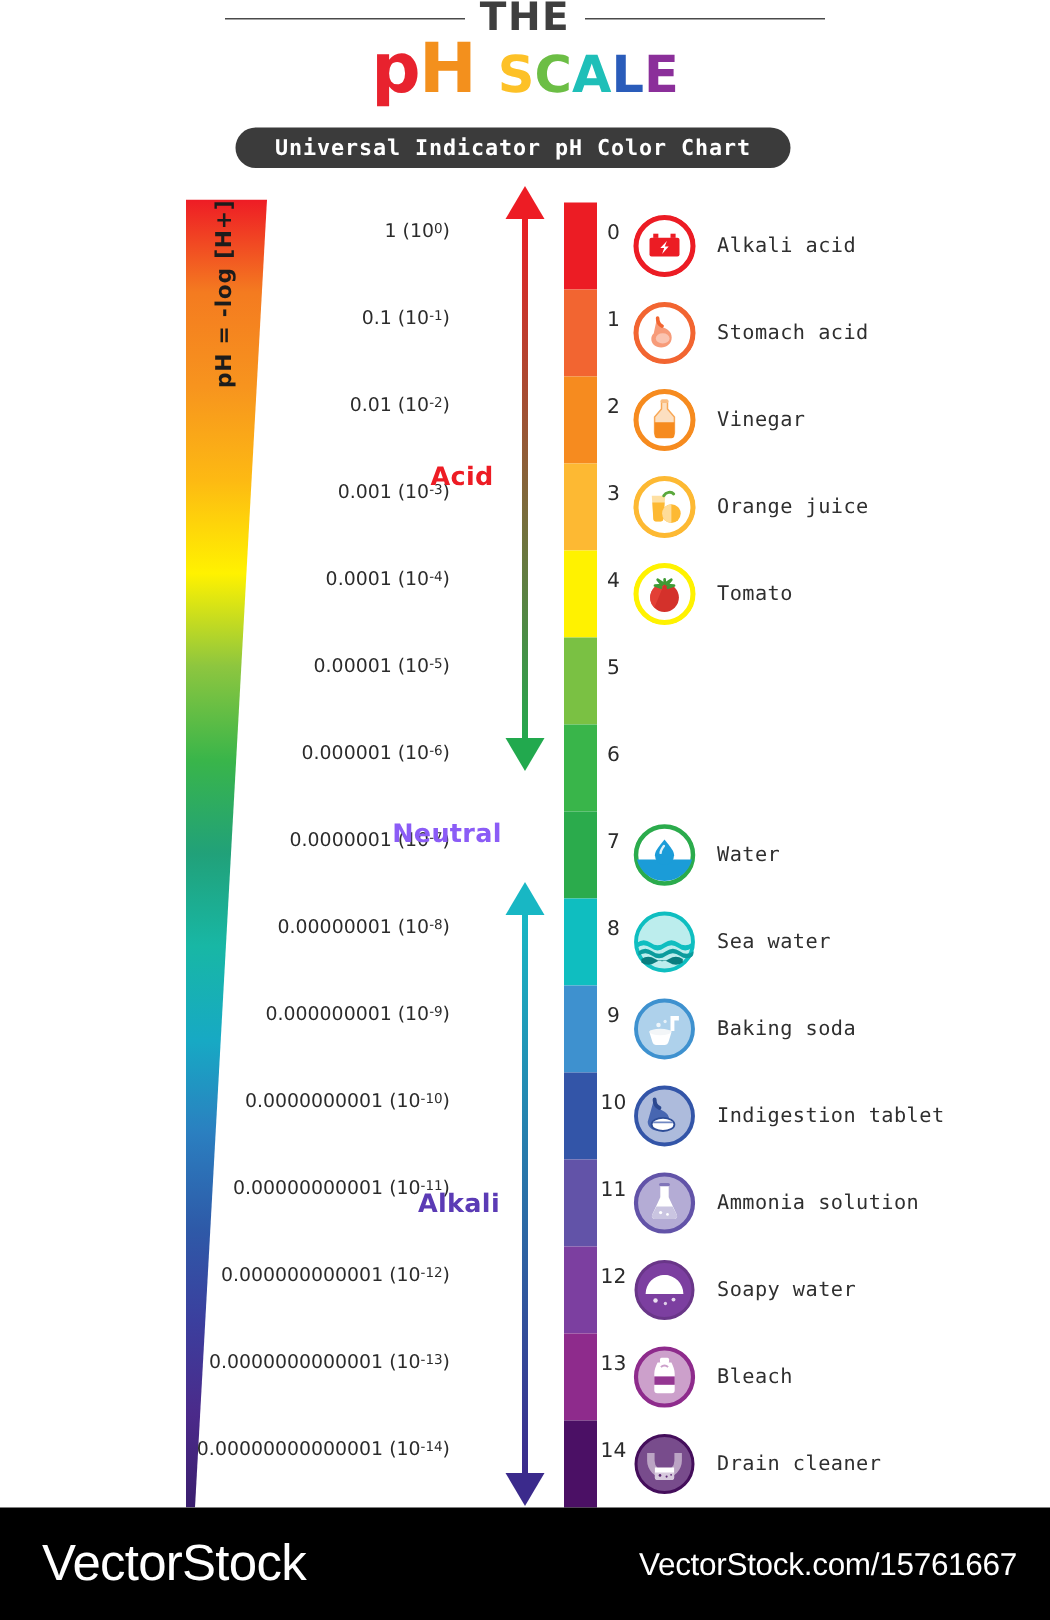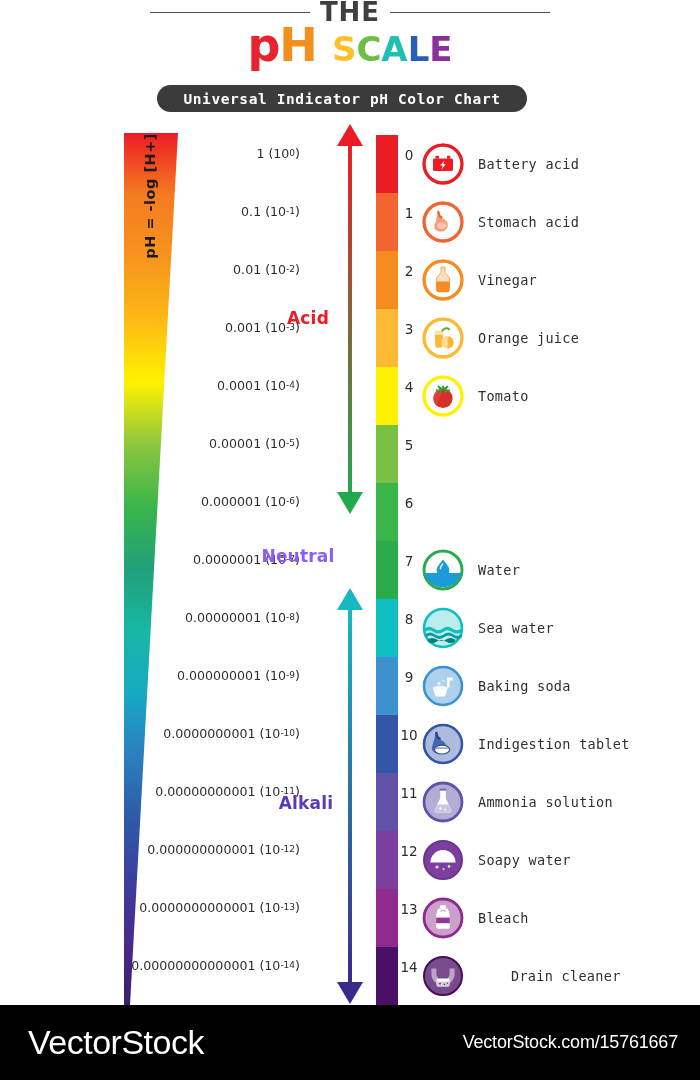--- a/index.html
+++ b/index.html
@@ -108,21 +108,21 @@
     position: absolute; left: 0; bottom: 0; width: 700px; height: 75px;
     background: #000000;
   }
   .footer-brand {
     position: absolute; left: 28px; top: 18px;
     color: #ffffff; font-size: 34px; font-weight: normal;
     font-family: "Liberation Sans", sans-serif; letter-spacing: -0.5px; text-align: right;
   }
   .footer-url {
     position: absolute; right: 22px; top: 27px;
-    color: #ffffff; font-size: 18px;
+    color: #ffffff; font-size: 21px;
     font-family: "Liberation Sans", sans-serif; letter-spacing: -0.2px;
   }
 </style>
 </head>
 <body>
 
 <div id="page">
 
   <div class="hdr-the-row">
     <div class="rule"></div>
@@ -252,21 +252,21 @@
       <div class="irow" style="top: 0px;">
         <div class="icon-circ">
           <svg width="42" height="42" viewBox="0 0 42 42" xmlns="http://www.w3.org/2000/svg">
             <circle cx="21" cy="21" r="19" fill="#fff" stroke="#ec1c24" stroke-width="3.4"></circle>
             <rect x="11" y="15.5" width="20" height="12.5" rx="1.4" fill="#ec1c24"></rect>
             <rect x="13.5" y="12.8" width="3.4" height="2.8" fill="#ec1c24"></rect>
             <rect x="25" y="12.8" width="3.4" height="2.8" fill="#ec1c24"></rect>
             <polygon points="22.6,17.6 18.2,22.4 20.8,22.4 19.4,26.4 23.8,21.3 21.2,21.3" fill="#fff"></polygon>
           </svg>
         </div>
-        <div class="irow-label">Battery acid</div>
+        <div class="irow-label">Alkali acid</div>
       </div>
       <div class="irow" style="top: 58px;">
         <div class="icon-circ">
           <svg width="42" height="42" viewBox="0 0 42 42" xmlns="http://www.w3.org/2000/svg">
             <circle cx="21" cy="21" r="19" fill="#fff" stroke="#f26531" stroke-width="3.4"></circle>
             <path d="M16 11 c0 4 1.4 5.2 3.4 6 3.4 1.3 6.4 3 6.4 7 0 4.2-3.4 6.6-7 6.6 -4 0-6.6-2.6-6.6-5.6 0-1.6 .6-2.8 1.6-3.6" fill="rgb(247,155,121)"></path>
             <path d="M16.4 11 c0 3.6 1.2 4.6 3 5.4" fill="none" stroke="#f26531" stroke-width="2.4" stroke-linecap="round"></path>
             <ellipse cx="19.8" cy="24.6" rx="4.6" ry="3.4" fill="rgb(250,196,177)"></ellipse>
           </svg>
         </div>
@@ -389,21 +389,21 @@
           <svg width="42" height="42" viewBox="0 0 42 42" xmlns="http://www.w3.org/2000/svg">
             <circle cx="21" cy="21" r="19" fill="rgb(204,160,203)" stroke="#8e2b8c" stroke-width="2.8"></circle>
             <path d="M16.4 11.4 h9.2 c1.2 2.6 2.2 4.6 2.2 7.4 v11 a2 2 0 0 1-2 2 H16.2 a2 2 0 0 1-2-2 v-11 c0-2.8 1-4.8 2.2-7.4 z" fill="#ffffff"></path>
             <rect x="14.2" y="20.6" width="13.6" height="5.6" fill="rgb(148,54,146)"></rect>
             <rect x="18" y="8.2" width="6" height="3.6" rx="1" fill="#ffffff"></rect>
             <path d="M18.6 14.4 c1.4-1.2 3.4-1.2 4.8 0" fill="none" stroke="rgb(204,160,203)" stroke-width="1.3"></path>
           </svg>
         </div>
         <div class="irow-label">Bleach</div>
       </div>
-      <div class="irow" style="top: 812px; gap: 33px;">
+      <div class="irow" style="top: 812px;">
         <div class="icon-circ">
           <svg width="42" height="42" viewBox="0 0 42 42" xmlns="http://www.w3.org/2000/svg">
             <circle cx="21" cy="21" r="19" fill="rgb(120,76,140)" stroke="rgb(68,14,91)" stroke-width="2"></circle>
             <path d="M9.4 13.6 h5 v5.2 a6.6 6.6 0 0 0 13.2 0 v-5.2 h5 v5.2 a11.6 11.6 0 0 1-23.2 0 z" fill="rgb(187,164,196)"></path>
             <path d="M14.6 23.4 h12.8 v6.6 a1.6 1.6 0 0 1-1.6 1.6 H16.2 a1.6 1.6 0 0 1-1.6-1.6 z" fill="#ffffff"></path>
             <path d="M14.6 26.6 h12.8 v3.4 a1.6 1.6 0 0 1-1.6 1.6 H16.2 a1.6 1.6 0 0 1-1.6-1.6 z" fill="rgb(215,202,221)"></path>
             <circle cx="18" cy="28.6" r=".9" fill="rgb(93,40,116)"></circle>
             <circle cx="22.4" cy="29.4" r=".7" fill="rgb(93,40,116)"></circle>
             <circle cx="25.4" cy="28.2" r=".6" fill="rgb(93,40,116)"></circle>
           </svg>

